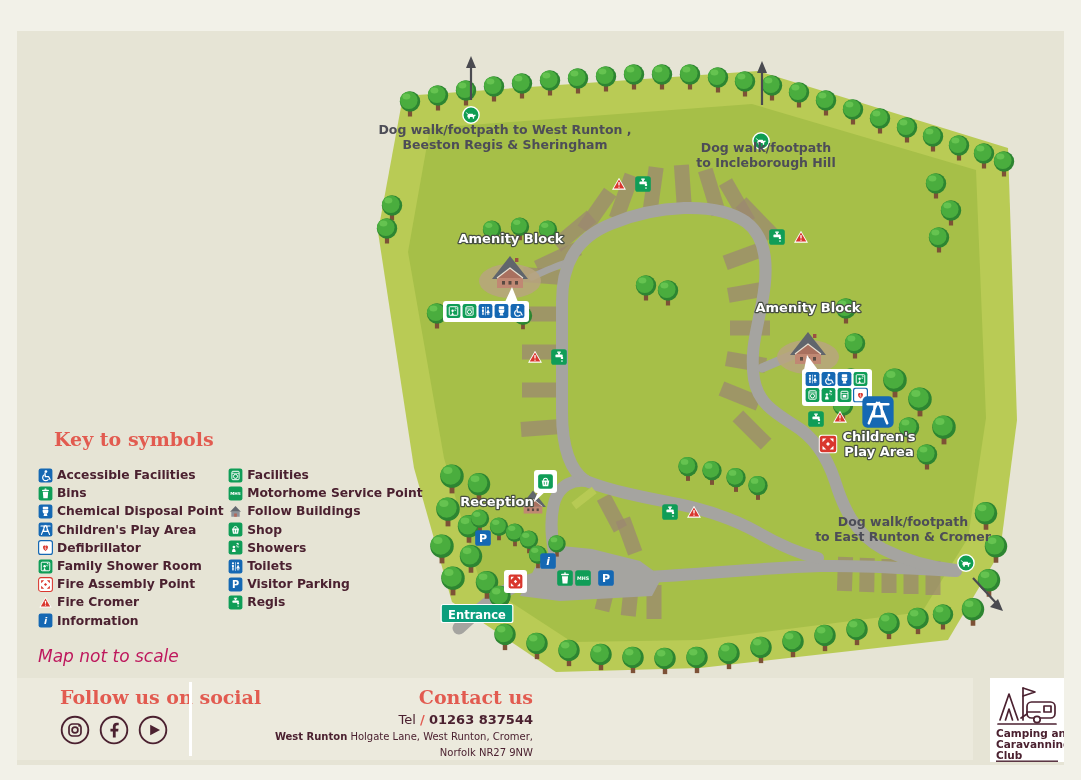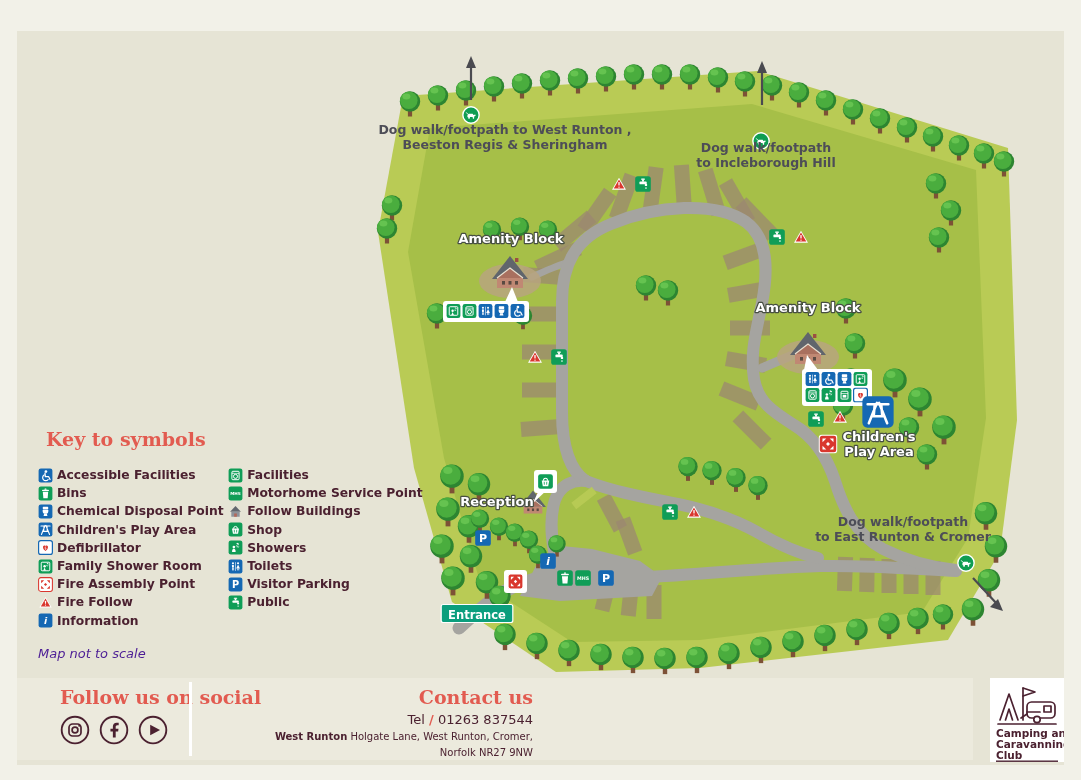--- a/index.html
+++ b/index.html
@@ -2,39 +2,39 @@
 <html><head>
 <meta charset="utf-8">
 <style>
   html,body{margin:0;padding:0;background:#f2f1e8;}
   .page{position:relative;width:1069px;height:780px;background:#f2f1e8;overflow:hidden;
         font-family:"DejaVu Sans","Liberation Sans",sans-serif;}
   .panel{position:absolute;left:17px;top:31px;width:1047px;height:734px;background:#e6e4d5;}
   .map-svg{position:absolute;left:0;top:0;width:1081px;height:780px;}
   
   .key{position:absolute;left:38px;top:428px;width:360px;}
-  .key h2{margin:0 0 16px 8px;font-family:"DejaVu Serif","Liberation Serif",serif;
+  .key h2{margin:0 0 16px 16px;font-family:"DejaVu Serif","Liberation Serif",serif;
           font-size:19px;font-weight:bold;color:#e25b50;}
   .kcols{display:flex;gap:28px;}
   .kcol{min-width:160px;}
   .krow{display:flex;align-items:center;gap:4px;height:18.2px;}
   .krow svg{flex:0 0 15px;}
   .krow span{font-size:12.3px;font-weight:bold;color:#4b2130;white-space:nowrap;}
-  .note{position:absolute;left:38px;top:646px;font-size:13px;font-style:italic;color:#4c1d95;}
+  .note{position:absolute;left:38px;top:646px;font-size:17px;font-style:italic;color:#be185d;}
   
   .footer-band{position:absolute;left:17px;top:678px;width:956px;height:82px;background:#eceadd;text-align:right;}
   .f-social{position:absolute;left:43px;top:8px;}
   .f-head{font-family:"DejaVu Serif","Liberation Serif",serif;font-size:19px;font-weight:bold;color:#e25b50;}
   .f-icons{display:flex;gap:9px;margin-top:7px;}
   .f-icons svg{cursor:pointer;}
   .f-divider{position:absolute;left:172px;top:4px;width:3px;height:74px;background:#ffffff;}
   .f-contact{position:absolute;left:186px;top:8px;width:330px;}
   .f-tel{font-size:13px;color:#4b2130;margin-top:4px;}
   .f-tel .slash{color:#e25b50;font-weight:bold;}
-  .f-tel b{font-weight:normal;}
+  .f-tel b{font-weight:bold;}
   .f-addr{font-size:10px;color:#4b2130;line-height:16px;margin-top:2px;}
   .logo-box{position:absolute;left:990px;top:678px;width:74px;height:84px;background:#ffffff;}
   
   .bgB{fill:#1568b3;} .bgG{fill:#0f9d57;}
   text{font-family:"DejaVu Sans","Liberation Sans",sans-serif;}
   .lbl-dark{fill:#4d4d57;font-size:12.5px;font-weight:bold;text-anchor:middle;}
   .lbl-light{fill:#ffffff;font-size:13px;font-weight:bold;text-anchor:middle;
              stroke:#474f42;stroke-width:2.4px;paint-order:stroke;stroke-linejoin:round;}
   .lbl-badge{fill:#ffffff;font-size:11.5px;font-weight:bold;text-anchor:middle;}
   .road{fill:none;stroke:#a5a4a0;stroke-linecap:round;stroke-linejoin:round;}
@@ -474,21 +474,21 @@
           <div class="krow">
             <svg width="15" height="15">
               <use href="#i-fire-assembly-l" width="15" height="15"></use>
             </svg>
             <span>Fire Assembly Point</span>
           </div>
           <div class="krow">
             <svg width="15" height="15">
               <use href="#i-fire-point" width="15" height="15"></use>
             </svg>
-            <span>Fire Follow</span>
+            <span>Fire Cromer</span>
           </div>
           <div class="krow">
             <svg width="15" height="15">
               <use href="#i-info" width="15" height="15"></use>
             </svg>
             <span>Information</span>
           </div>
         </div>
       <div class="kcol" id="key-right">
           <div class="krow">
@@ -530,21 +530,21 @@
           <div class="krow">
             <svg width="15" height="15">
               <use href="#i-parking" width="15" height="15"></use>
             </svg>
             <span>Visitor Parking</span>
           </div>
           <div class="krow">
             <svg width="15" height="15">
               <use href="#i-water" width="15" height="15"></use>
             </svg>
-            <span>Public</span>
+            <span>Regis</span>
           </div>
         </div>
     </div>
   </div>
   <div class="note">Map not to scale</div>
 
   <div class="footer-band">
     <div class="f-social">
       <div class="f-head">Follow us on social</div>
       <div class="f-icons" id="social-icons">

